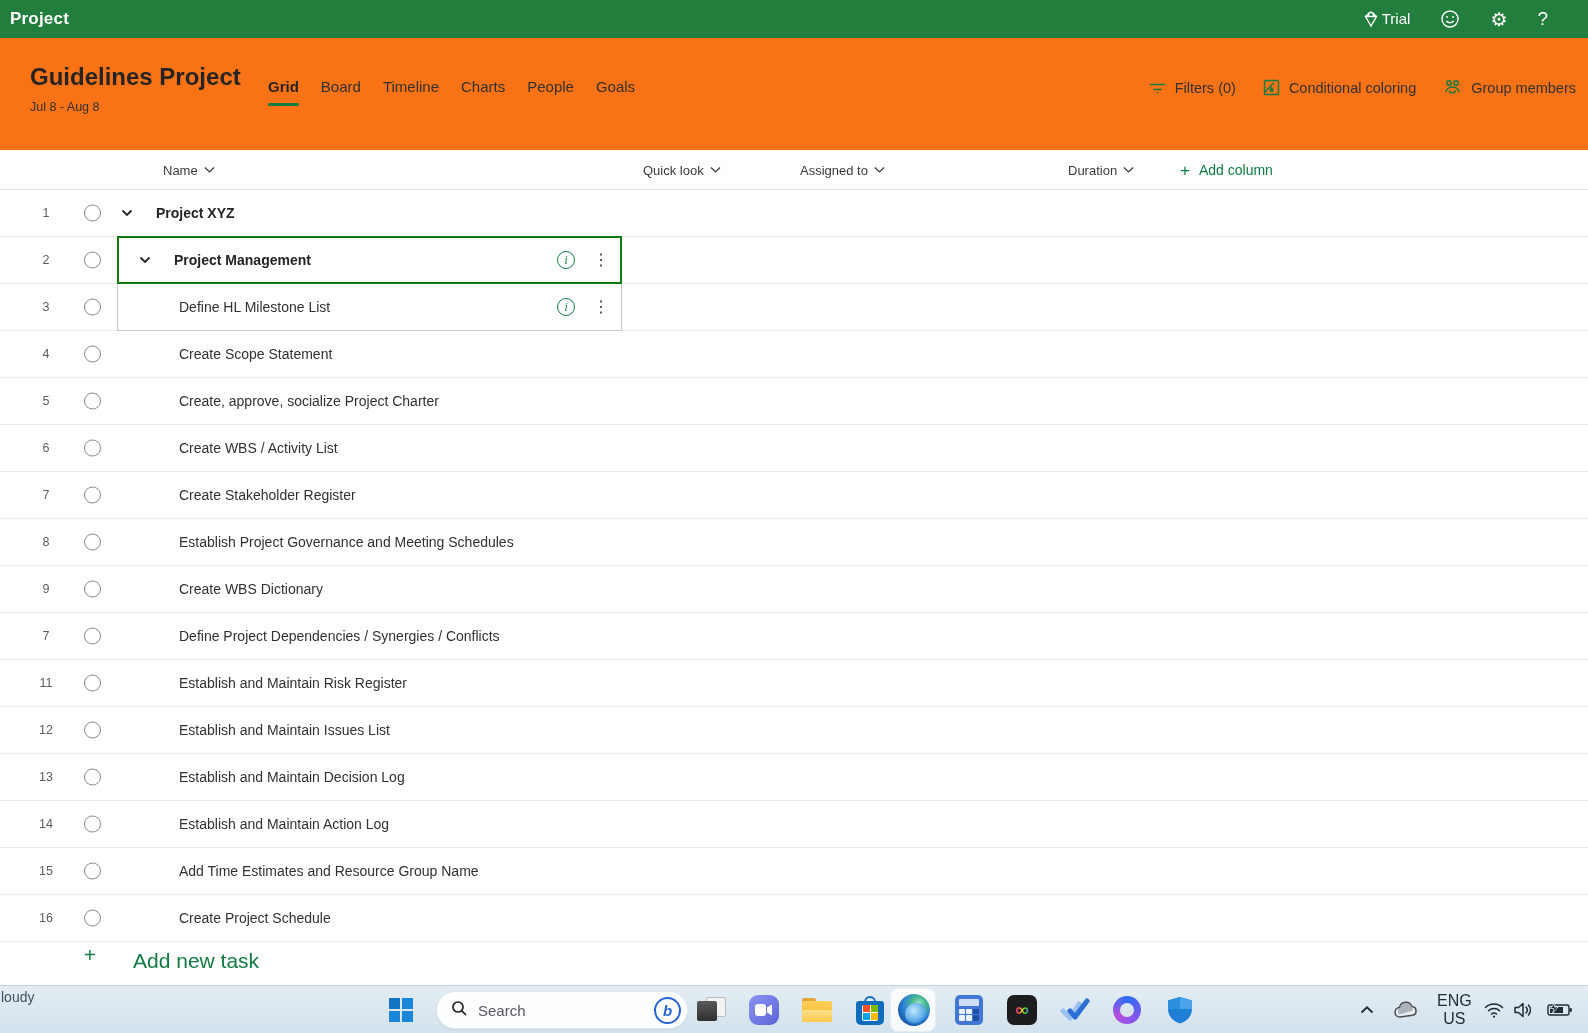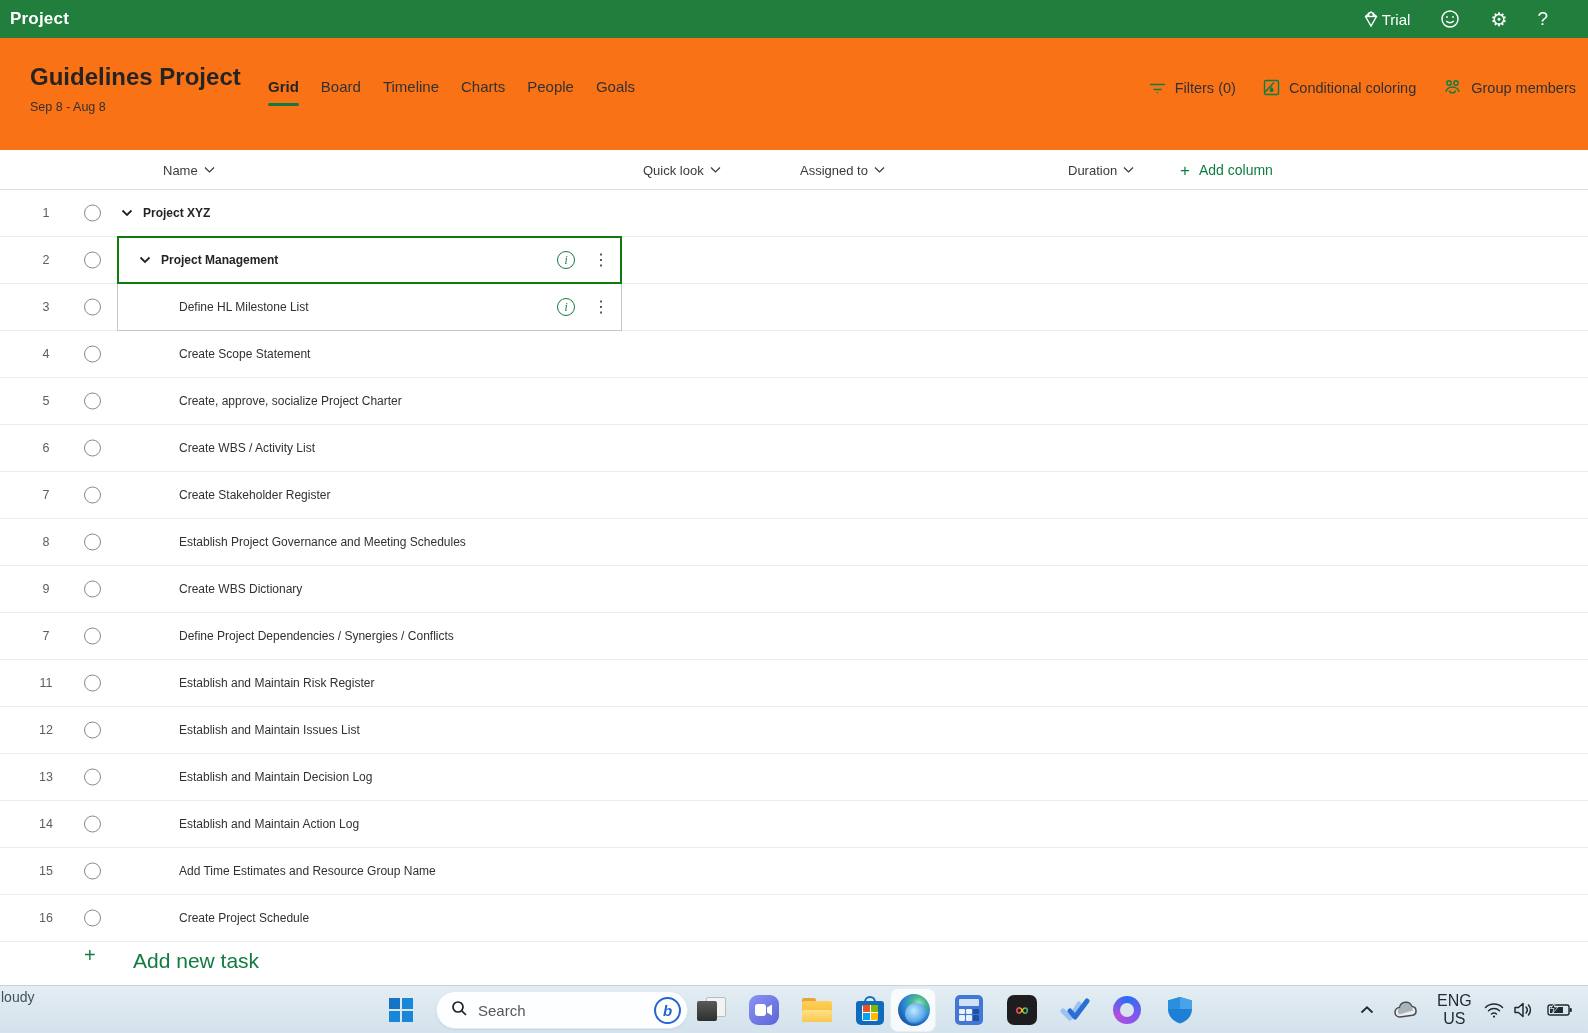--- a/index.html
+++ b/index.html
@@ -3,21 +3,21 @@
 <meta charset="utf-8">
 <style>
   * { box-sizing: border-box; margin: 0; padding: 0; }
   html,body { width:1588px; height:1033px; overflow:hidden; background:#fff;
     font-family:"Liberation Sans", sans-serif; }
 
   
   .appbar { height:38px; background:#217e3d; display:flex; align-items:center; color:#fff; position:relative; }
   .appbar-title { font-weight:bold; font-size:17px; padding-left:10px; letter-spacing:.2px; }
   .appbar-right { margin-left:auto; display:flex; align-items:center; gap:30px; padding-right:40px; }
-  .appbar-item { display:flex; align-items:center; gap:2px; font-size:15px; cursor:pointer; }
+  .appbar-item { display:flex; gap:2px; font-size:15px; cursor:pointer; }
   .appbar-item svg { display:block; }
   .help-glyph { font-size:19px; font-weight:400; }
   .gear-glyph { font-size:19px; line-height:1; }
 
   
   .page-header { position:relative; height:112px; background:#f97316; }
   .title-block { position:absolute; left:30px; top:25px; }
   .page-title { font-size:24px; font-weight:bold; color:#252423; }
   .date-range { font-size:12.5px; color:#323130; margin-top:9px; }
   .tabs { position:absolute; left:268px; top:40px; display:flex; gap:22px; }
@@ -41,22 +41,22 @@
   .plus-glyph { font-size:17px; font-weight:400; line-height:1; }
 
   .row { position:relative; height:47px; border-bottom:1px solid #edebe9; background:#fff; }
   .row-num { position:absolute; left:32px; width:28px; text-align:center; top:50%; transform:translateY(-50%);
     font-size:12.5px; color:#605e5c; }
   .row-circle { position:absolute; left:84px; top:50%; transform:translateY(-50%);
     width:17px; height:17px; border:1px solid #8a8886; border-radius:50%; background:#fff; cursor:pointer; }
   .sel-box { position:absolute; left:117px; width:505px; top:0; bottom:-1px; pointer-events:none; }
   .sel-box.selected { border:2px solid #0f7b0f; top:-1px; }
   .sel-box.outline { border:1px solid #c8c6c4; border-top:none; }
-  .name-wrap { position:absolute; top:50%; transform:translateY(-50%); display:flex; align-items:center; gap:10px;
-    font-size:12px; color:#323130; cursor:text; white-space:nowrap; }
+  .name-wrap { position:absolute; top:50%; transform:translateY(-50%); display:flex; align-items:center; gap:23px;
+    font-size:14px; color:#323130; cursor:text; white-space:nowrap; }
   .name-wrap.lvl0 { left:121px; } .name-wrap.lvl1 { left:139px; } .name-wrap.lvl2 { left:179px;align-items:center; }
   .name-wrap.bold { font-weight:bold; color:#252423; }
   .expand-chevron { display:flex; }
   .row-info { position:absolute; left:557px; top:50%; transform:translateY(-50%); width:18px; height:18px;
     border:1.4px solid #107c41; border-radius:50%; color:#107c41; font-size:11.5px; font-style:italic;
     display:flex; align-items:center; justify-content:center; cursor:pointer; font-family:"Liberation Serif",serif; }
   .row-menu { position:absolute; left:593px; top:50%; transform:translateY(-50%); color:#3b3a39;
     font-size:16px; cursor:pointer; letter-spacing:0; line-height:1; }
 
   .add-task-row { position:relative; height:34px; }
@@ -157,21 +157,21 @@
     </div>
     <div class="appbar-item">
       <span class="help-glyph">?</span>
     </div>
   </div>
 </div>
 
 <div class="page-header">
   <div class="title-block">
     <div class="page-title">Guidelines Project</div>
-    <div class="date-range">Sep 8 - Aug 8</div>
+    <div class="date-range">Jul 8 - Aug 8</div>
   </div>
   <div class="tabs">
       <div class="tab active">Grid</div>
       <div class="tab">Board</div>
       <div class="tab">Timeline</div>
       <div class="tab">Charts</div>
       <div class="tab">People</div>
       <div class="tab">Goals</div>
     </div>
 

